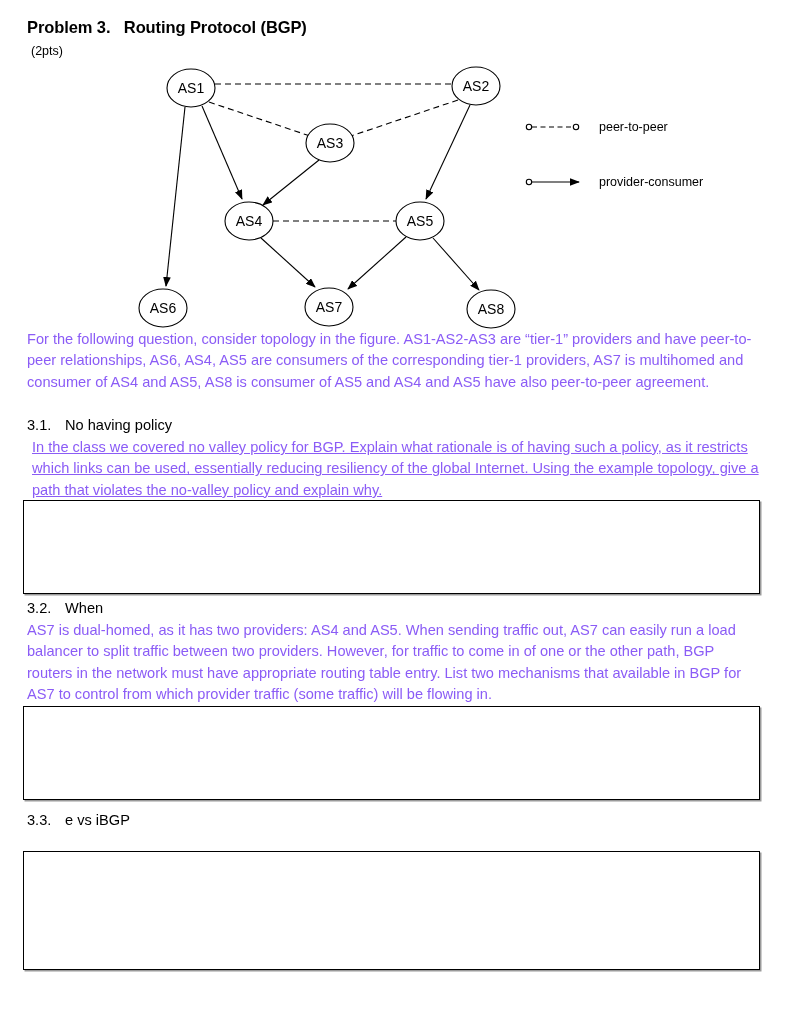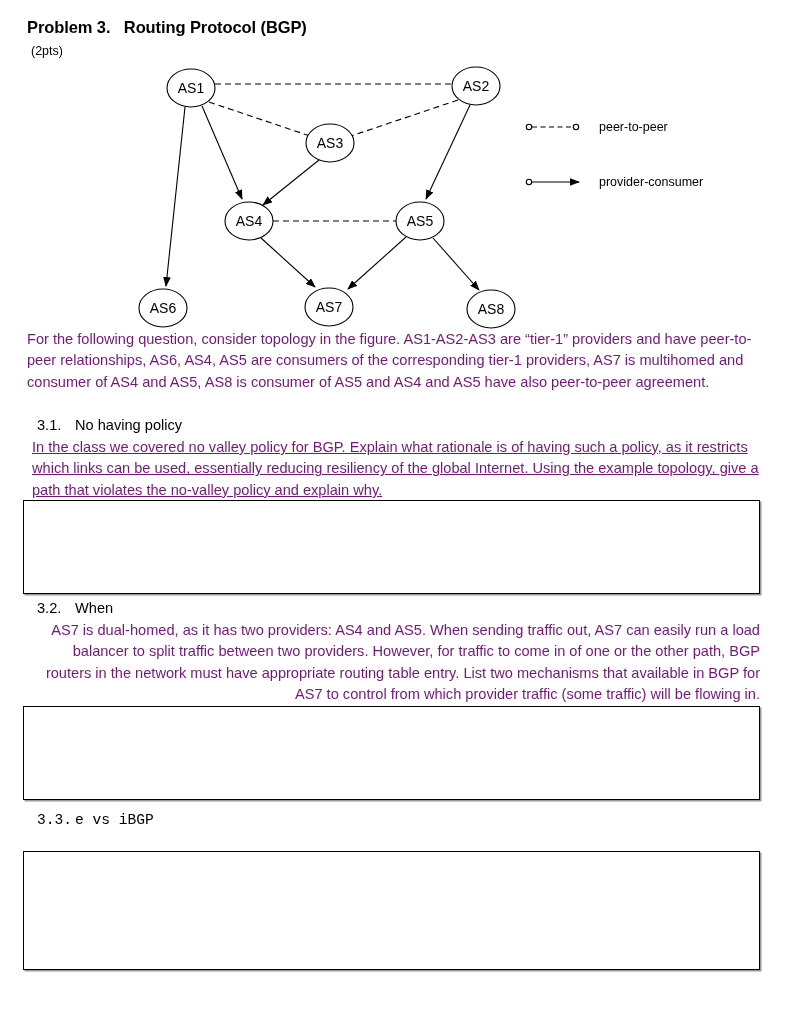--- a/index.html
+++ b/index.html
@@ -53,33 +53,33 @@
     height: 275px;
     padding-left: 39px;
   }
   .figure svg { display: block; }
 
   
   .para {
     position: absolute;
     font-size: 14.6px;
     line-height: 21.4px;
-    color: #701a75;
+    color: #8b5cf6;
     text-align: left;
   }
   .para-intro  { left: 27px; top: 329px; width: 735px; }
   .sec-head    { position: absolute; font-size: 14.6px; line-height: 21.4px; }
   .sec-31      { left: 27px; top: 415px; }
   .para-31     { left: 32px; top: 437px; width: 733px; text-decoration: underline; }
   .sec-32      { left: 27px; top: 598px; }
-  .para-32     { left: 27px; top: 620px; width: 733px; text-align: right; }
-  .sec-33      { left: 27px; top: 810px; font-family: Liberation Mono, monospace; }
+  .para-32     { left: 27px; top: 620px; width: 733px; }
+  .sec-33      { left: 27px; top: 810px; }
   .para-33     { left: 27px; top: 831px; width: 733px; }
 
-  .sec-num  { display: inline-block; width: 38px; margin-left: 10px; }
+  .sec-num  { display: inline-block; width: 38px; }
 
   
   .answer-box {
     position: absolute;
     box-sizing: border-box;
     background: #ffffff;
     border: 1px solid #000000;
     box-shadow: 1.5px 1.5px 0 0 #9a9a9a;
   }
   .box-1 { left: 23px; top: 500px; width: 737px; height: 94px; }

